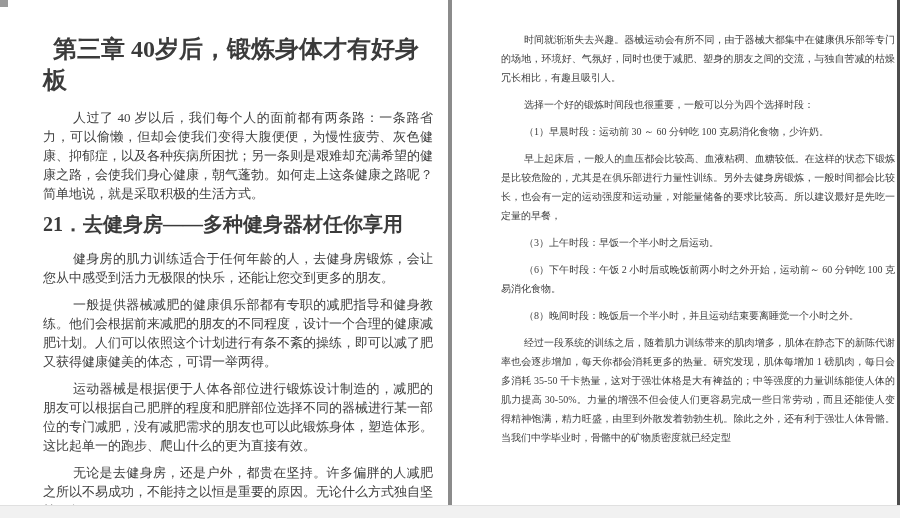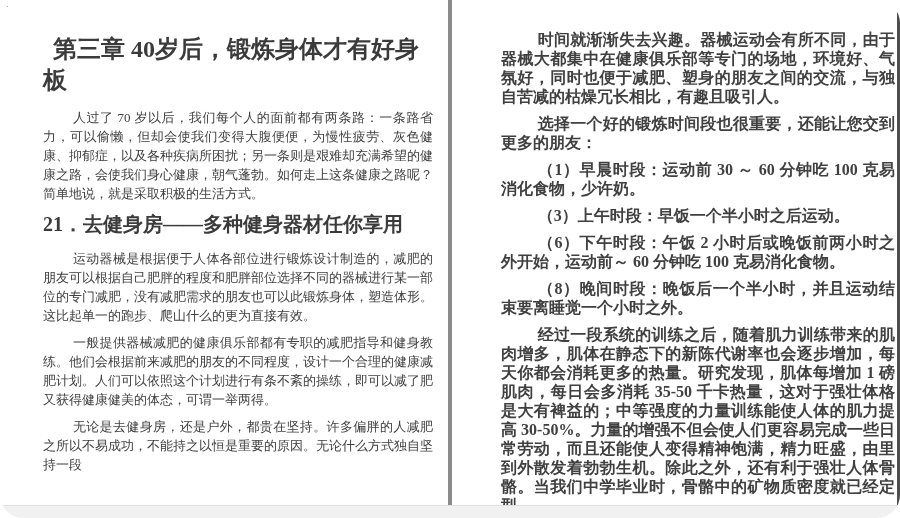--- a/index.html
+++ b/index.html
@@ -5,21 +5,20 @@
   * { margin: 0; padding: 0; box-sizing: border-box; }
   html, body { background: #ffffff; }
   .canvas {
     position: relative;
     width: 900px;
     height: 518px;
     background: #ffffff;
     overflow: hidden;
     font-family: "Liberation Serif", "DejaVu Serif", serif;
     color: #3f3f3f;
-    border-radius: 23px;
   }
   .page {
     position: absolute;
     top: 0;
     height: 505px;
     background: #ffffff;
     overflow: hidden;
   }
   .page-left {
     left: 0;
@@ -81,44 +80,45 @@
   }
   .para {
     font-size: 13px;
     line-height: 19px;
     text-align: justify;
     text-indent: 2.3em;
     color: #404040;
     margin: 8px 0;
   }
   .page-right .para {
-    font-size: 16px;
-    font-weight: bold;
+    font-size: 10px;
   }
 </style>
 </head>
 <body>
 
 <div class="canvas">
 
   <div class="page page-left">
     <h1 class="chapter-title">第三章 40岁后，锻炼身体才有好身板</h1>
-    <p class="para">人过了 70 岁以后，我们每个人的面前都有两条路：一条路省力，可以偷懒，但却会使我们变得大腹便便，为慢性疲劳、灰色健康、抑郁症，以及各种疾病所困扰；另一条则是艰难却充满希望的健康之路，会使我们身心健康，朝气蓬勃。如何走上这条健康之路呢？简单地说，就是采取积极的生活方式。</p>
+    <p class="para">人过了 40 岁以后，我们每个人的面前都有两条路：一条路省力，可以偷懒，但却会使我们变得大腹便便，为慢性疲劳、灰色健康、抑郁症，以及各种疾病所困扰；另一条则是艰难却充满希望的健康之路，会使我们身心健康，朝气蓬勃。如何走上这条健康之路呢？简单地说，就是采取积极的生活方式。</p>
     <h2 class="section-heading">21．去健身房——多种健身器材任你享用</h2>
+    <p class="para">健身房的肌力训练适合于任何年龄的人，去健身房锻炼，会让您从中感受到活力无极限的快乐，还能让您交到更多的朋友。</p>
+    <p class="para">一般提供器械减肥的健康俱乐部都有专职的减肥指导和健身教练。他们会根据前来减肥的朋友的不同程度，设计一个合理的健康减肥计划。人们可以依照这个计划进行有条不紊的操练，即可以减了肥又获得健康健美的体态，可谓一举两得。</p>
     <p class="para">运动器械是根据便于人体各部位进行锻炼设计制造的，减肥的朋友可以根据自己肥胖的程度和肥胖部位选择不同的器械进行某一部位的专门减肥，没有减肥需求的朋友也可以此锻炼身体，塑造体形。这比起单一的跑步、爬山什么的更为直接有效。</p>
-    <p class="para">一般提供器械减肥的健康俱乐部都有专职的减肥指导和健身教练。他们会根据前来减肥的朋友的不同程度，设计一个合理的健康减肥计划。人们可以依照这个计划进行有条不紊的操练，即可以减了肥又获得健康健美的体态，可谓一举两得。</p>
     <p class="para">无论是去健身房，还是户外，都贵在坚持。许多偏胖的人减肥之所以不易成功，不能持之以恒是重要的原因。无论什么方式独自坚持一段</p>
   </div>
 
   <div class="gutter"></div>
 
   <div class="page page-right">
     <p class="para">时间就渐渐失去兴趣。器械运动会有所不同，由于器械大都集中在健康俱乐部等专门的场地，环境好、气氛好，同时也便于减肥、塑身的朋友之间的交流，与独自苦减的枯燥冗长相比，有趣且吸引人。</p>
-    <p class="para">选择一个好的锻炼时间段也很重要，还能让您交到更多的朋友：</p>
+    <p class="para">选择一个好的锻炼时间段也很重要，一般可以分为四个选择时段：</p>
     <p class="para">（1）早晨时段：运动前 30 ～ 60 分钟吃 100 克易消化食物，少许奶。</p>
+    <p class="para">早上起床后，一般人的血压都会比较高、血液粘稠、血糖较低。在这样的状态下锻炼是比较危险的，尤其是在俱乐部进行力量性训练。另外去健身房锻炼，一般时间都会比较长，也会有一定的运动强度和运动量，对能量储备的要求比较高。所以建议最好是先吃一定量的早餐，</p>
     <p class="para">（3）上午时段：早饭一个半小时之后运动。</p>
     <p class="para">（6）下午时段：午饭 2 小时后或晚饭前两小时之外开始，运动前～ 60 分钟吃 100 克易消化食物。</p>
     <p class="para">（8）晚间时段：晚饭后一个半小时，并且运动结束要离睡觉一个小时之外。</p>
     <p class="para">经过一段系统的训练之后，随着肌力训练带来的肌肉增多，肌体在静态下的新陈代谢率也会逐步增加，每天你都会消耗更多的热量。研究发现，肌体每增加 1 磅肌肉，每日会多消耗 35-50 千卡热量，这对于强壮体格是大有裨益的；中等强度的力量训练能使人体的肌力提高 30-50%。力量的增强不但会使人们更容易完成一些日常劳动，而且还能使人变得精神饱满，精力旺盛，由里到外散发着勃勃生机。除此之外，还有利于强壮人体骨骼。当我们中学毕业时，骨骼中的矿物质密度就已经定型</p>
   </div>
 
   <div class="right-edge"></div>
   <div class="bottom-strip"></div>
   <div class="corner-mark"></div>
 

